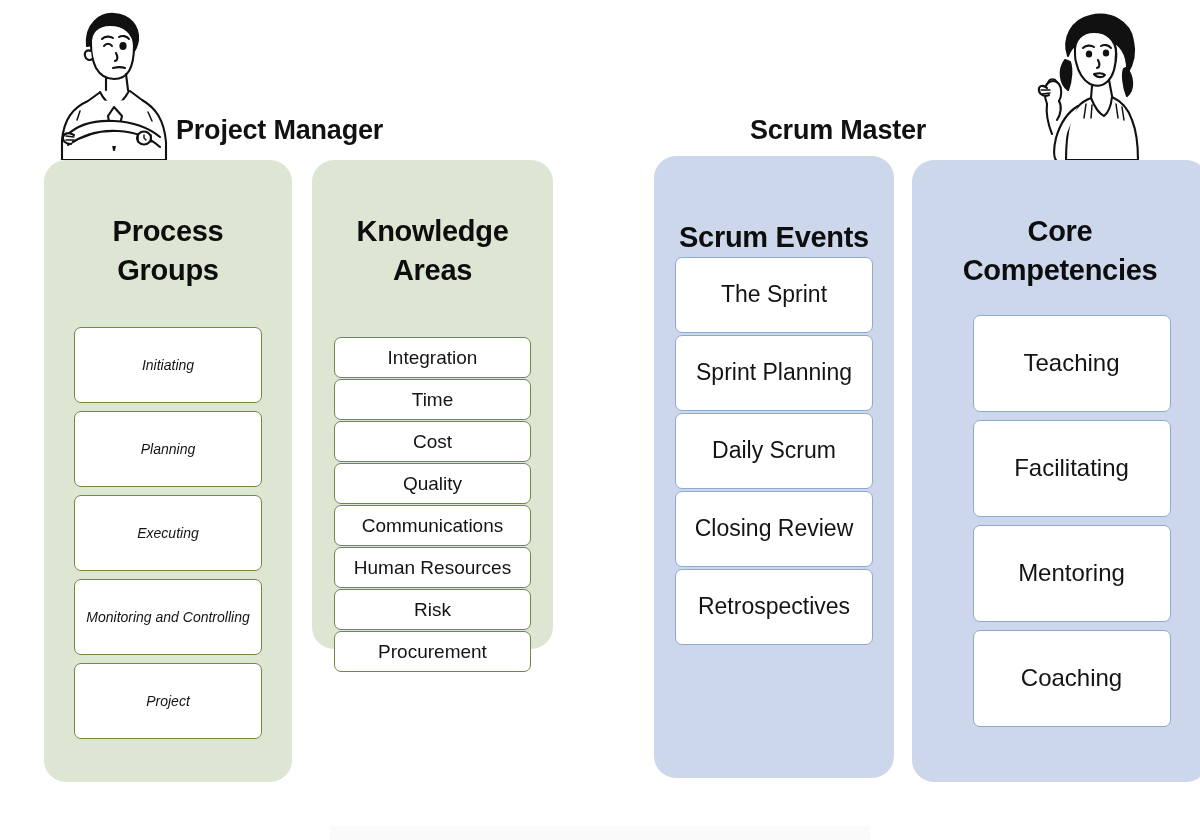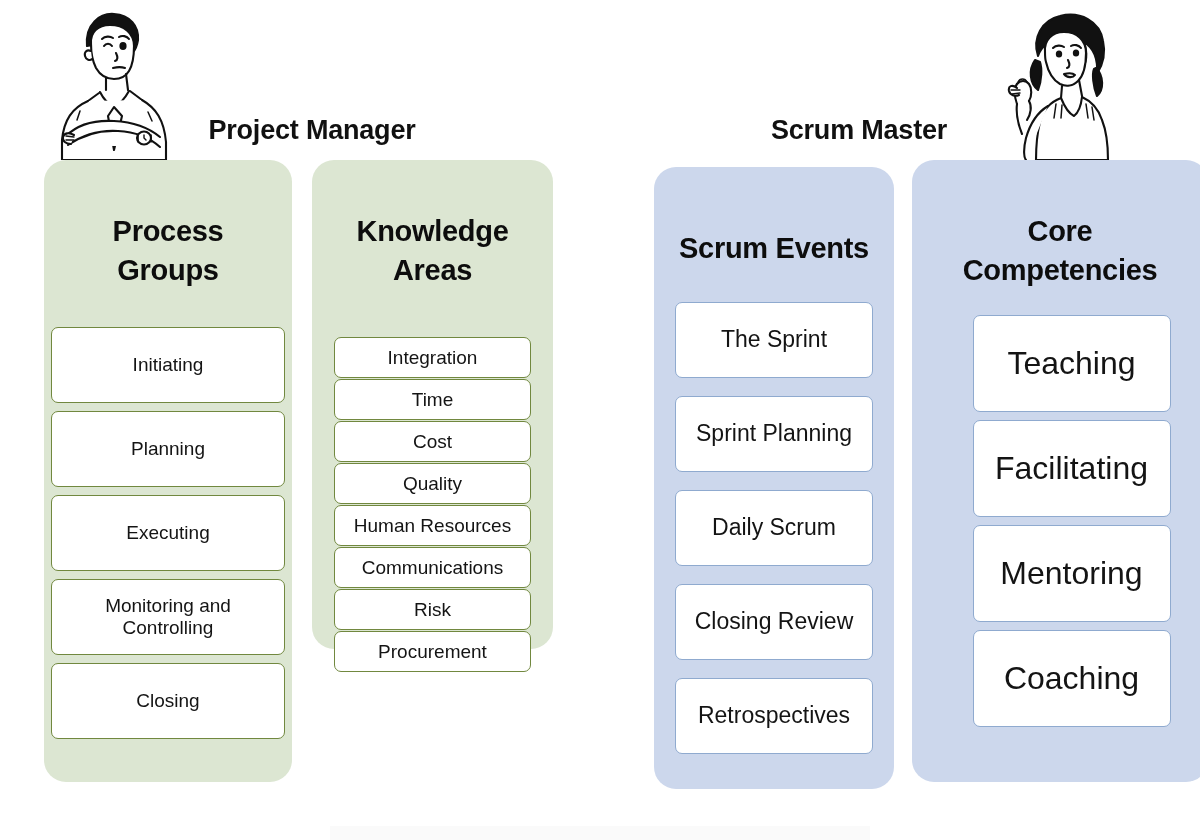--- a/index.html
+++ b/index.html
@@ -16,33 +16,32 @@
     -webkit-font-smoothing: antialiased;
   }
 
   
   .role-header {
     position: absolute;
     display: flex;
     align-items: flex-end;
   }
   #role-pm   { left: 44px;  top: 8px; width: 510px; height: 152px; }
-  #role-sm   { left: 624px; top: 8px; width: 506px; height: 152px; flex-direction: row-reverse; }
+  #role-sm   { left: 654px; top: 8px; width: 506px; height: 152px; flex-direction: row-reverse; }
 
   .avatar {
     width: 132px;
     height: 152px;
     flex: 0 0 132px;
     position: relative;
   }
   .avatar svg { display: block; width: 100%; height: 100%; }
 
   .role-title {
     flex: 1 1 auto;
-    text-align: center;
     font-size: 27px;
     font-weight: bold;
     color: #111111;
     letter-spacing: -0.2px;
     padding-bottom: 14px;
     white-space: nowrap;
   }
   #role-pm .role-title { padding-right: 106px; }
   #role-sm .role-title { padding-left: 96px; }
 
@@ -53,21 +52,21 @@
     box-sizing: border-box;
     display: flex;
     flex-direction: column;
     align-items: center;
   }
   .panel.green { background: #dce6d2; }
   .panel.blue  { background: #ccd7ec; }
 
   #panel-process-groups    { left: 44px;  top: 160px; width: 248px; height: 622px; }
   #panel-knowledge-areas   { left: 312px; top: 160px; width: 241px; height: 489px; }
-  #panel-scrum-events      { left: 654px; top: 167px; width: 240px; height: 622px; }
+  #panel-scrum-events      { left: 654px; top: 156px; width: 240px; height: 622px; }
   #panel-core-competencies { left: 912px; top: 160px; width: 296px; height: 622px; }
 
   .panel-title {
     font-size: 29px;
     font-weight: bold;
     color: #0d0d0d;
     text-align: center;
     line-height: 1.33;
     letter-spacing: -0.3px;
     margin: 0;
@@ -93,57 +92,58 @@
     align-items: center;
     justify-content: center;
     text-align: center;
     color: #141414;
     border-radius: 7px;
   }
 
   
   #panel-process-groups .items { margin-top: 38px; gap: 8px; }
   #panel-process-groups .item {
-    width: 234px;
+    width: 188px;
     height: 76px;
     border: 1.6px solid #71883f;
-    font-size: 19px;
+    font-size: 14px;
     line-height: 1.18;
     padding: 0 6px;
+    font-style: italic;
   }
 
   
   #panel-knowledge-areas .items { margin-top: 48px; gap: 1px; }
   #panel-knowledge-areas .item {
     width: 197px;
     height: 41px;
     border: 1.6px solid #71883f;
     font-size: 19px;
     line-height: 1.15;
     padding: 0 4px;
   }
 
   
-  #panel-scrum-events .items { margin-top: 34px; gap: 18px; }
+  #panel-scrum-events .items { gap: 2px; }
   #panel-scrum-events .item {
     width: 198px;
     height: 76px;
     border: 1.8px solid #8faacf;
     font-size: 23px;
     line-height: 1.18;
     padding: 0 4px;
   }
 
   
   #panel-core-competencies .items { margin-top: 26px; gap: 8px; }
   #panel-core-competencies .item {
     width: 198px;
     height: 97px;
     border: 1.8px solid #8faacf;
-    font-size: 32px;
+    font-size: 24px;
     line-height: 1.18;
     padding: 0 4px;
     margin-left: 23px;
   }
 
   
   #bottom-band {
     position: absolute;
     left: 330px;
     top: 826px;
@@ -249,36 +249,36 @@
 <div class="panel green" id="panel-process-groups">
   <div class="panel-title">
     <span>Process</span><br>
     <span>Groups</span>
   </div>
   <div class="items">
     <div class="item">Initiating</div>
     <div class="item">Planning</div>
     <div class="item">Executing</div>
     <div class="item">Monitoring and Controlling</div>
-    <div class="item">Closing</div>
+    <div class="item">Project</div>
   </div>
 </div>
 
 <div class="panel green" id="panel-knowledge-areas">
   <div class="panel-title">
     <span>Knowledge</span><br>
     <span>Areas</span>
   </div>
   <div class="items">
     <div class="item">Integration</div>
     <div class="item">Time</div>
     <div class="item">Cost</div>
     <div class="item">Quality</div>
+    <div class="item">Communications</div>
     <div class="item">Human Resources</div>
-    <div class="item">Communications</div>
     <div class="item">Risk</div>
     <div class="item">Procurement</div>
   </div>
 </div>
 
 <div class="panel blue" id="panel-scrum-events">
   <div class="panel-title">Scrum Events</div>
   <div class="items">
     <div class="item">The Sprint</div>
     <div class="item">Sprint Planning</div>

